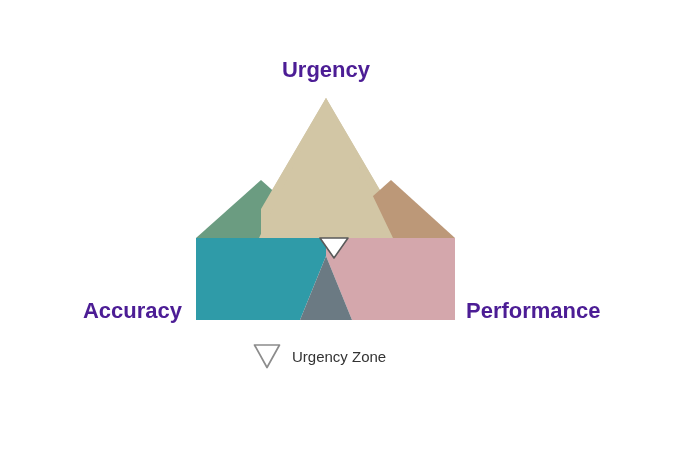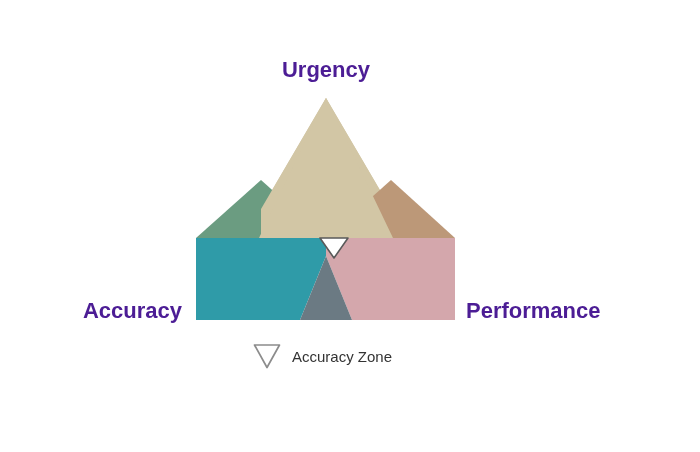--- a/index.html
+++ b/index.html
@@ -120,16 +120,16 @@
   <div class="vertex-label" id="label-urgency">Urgency</div>
 
   <div class="vertex-label" id="label-performance">Performance</div>
 
   <div class="vertex-label" id="label-accuracy">Accuracy</div>
 
   <div id="legend">
     <svg id="legend-swatch" viewBox="0 0 30 28">
       <polygon points="2.5,3 27.5,3 15,25.5" fill="#FFFFFF" stroke="#8C8C8C" stroke-width="1.7" stroke-linejoin="round"></polygon>
     </svg>
-    <span id="legend-label">Accuracy Zone</span>
+    <span id="legend-label">Urgency Zone</span>
   </div>
 
 </div>
 
 </body></html>

